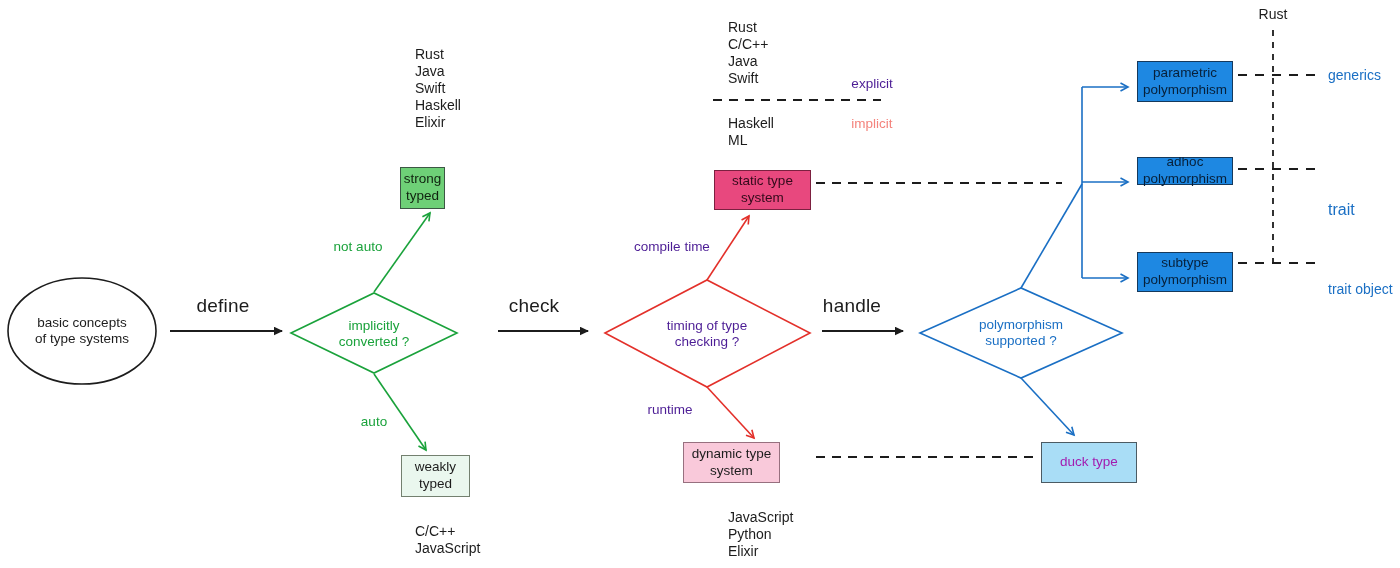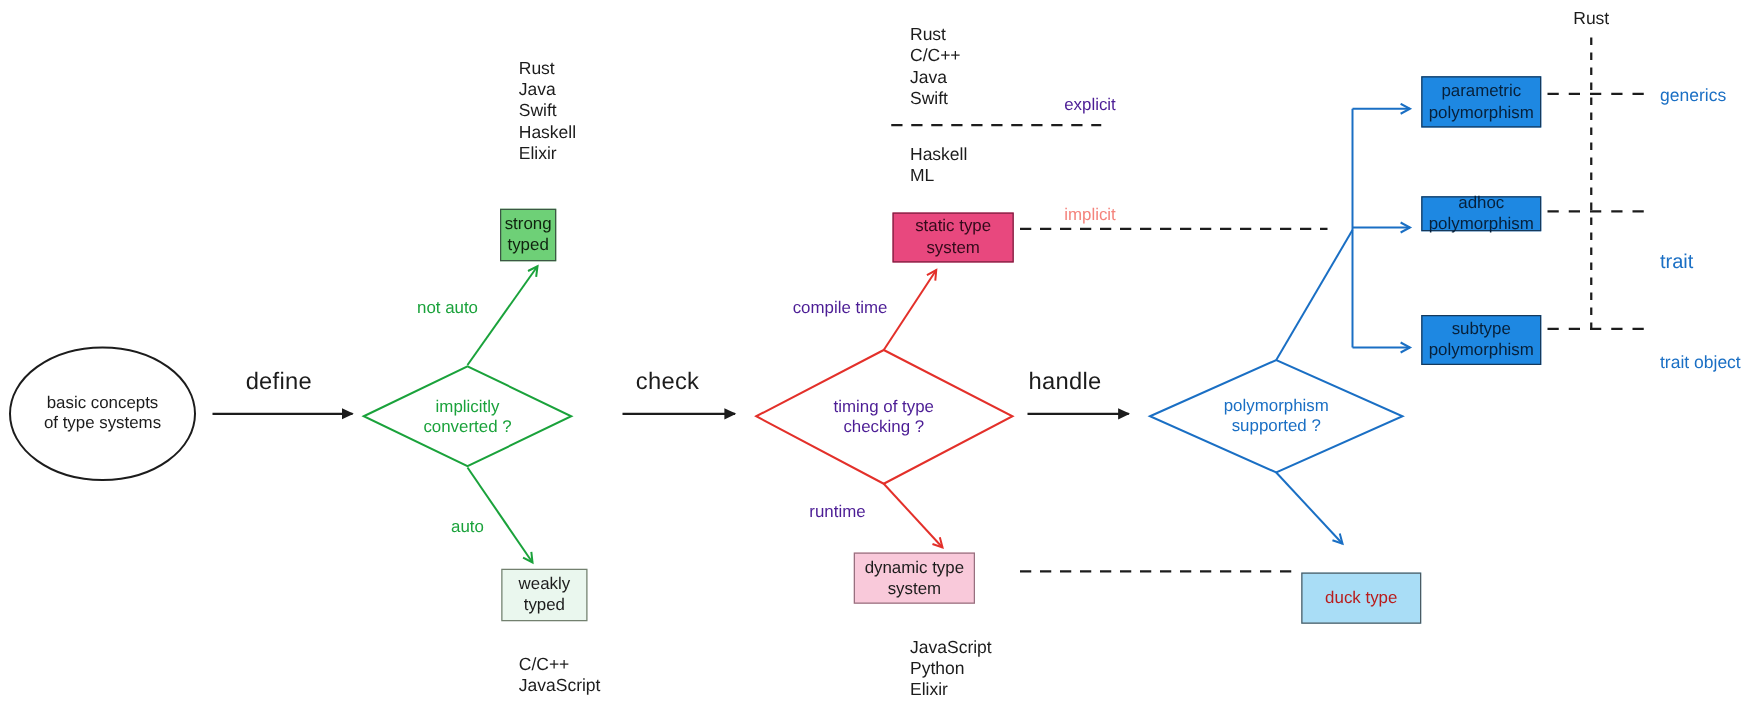--- a/index.html
+++ b/index.html
@@ -8,33 +8,33 @@
     font-family:"Liberation Sans",sans-serif;color:#1c1c1c;overflow:hidden;
   }
   svg.layer{position:absolute;left:0;top:0;width:1400px;height:568px;}
   .lbl{position:absolute;white-space:pre-line;line-height:1.22;font-size:13.5px;}
   .center{transform:translate(-50%,-50%);text-align:center;}
   .vcenter{transform:translateY(-50%);}
   .big{font-size:19px;letter-spacing:.2px;}
   .list{position:absolute;white-space:pre-line;font-size:14px;line-height:17px;}
   .green{color:#1aa23b;}
   .red{color:#4c1d95;}
-  .salmon{color:#f4837c;margin-top:48px;}
+  .salmon{color:#f4837c;}
   .blue{color:#1a6fc4;}
   .box{
     position:absolute;display:flex;align-items:center;justify-content:center;
     text-align:center;white-space:pre-line;font-size:13.5px;line-height:1.25;
     box-sizing:border-box;
   }
   .box-strong{background:#6ed077;border:1.6px solid #3c5744;color:#10230f;}
   .box-weak{background:#eaf7ee;border:1.4px solid #73806f;color:#1c1c1c;}
   .box-static{background:#e8487e;border:1.6px solid #7c2040;color:#330a1b;}
   .box-dynamic{background:#f9c9da;border:1.4px solid #97707f;color:#1c1c1c;}
   .box-blue{background:#1e88e2;border:1.6px solid #15395c;color:#07203a;}
-  .box-duck{background:#a9ddf6;border:1.4px solid #4b5b63;color:#b91c1c;margin-top:16px;}
+  .box-duck{background:#a9ddf6;border:1.4px solid #4b5b63;color:#a21caf;}
 </style>
 </head>
 <body>
 
 <div class="canvas">
 
   <svg class="layer" viewBox="0 0 1400 568">
     <defs>
       <marker id="mh-black" markerUnits="userSpaceOnUse" markerWidth="12" markerHeight="11" refX="8.5" refY="4.5" orient="auto">
         <path d="M0,0 L9.5,4.5 L0,9 Z" fill="#1c1c1c"></path>

